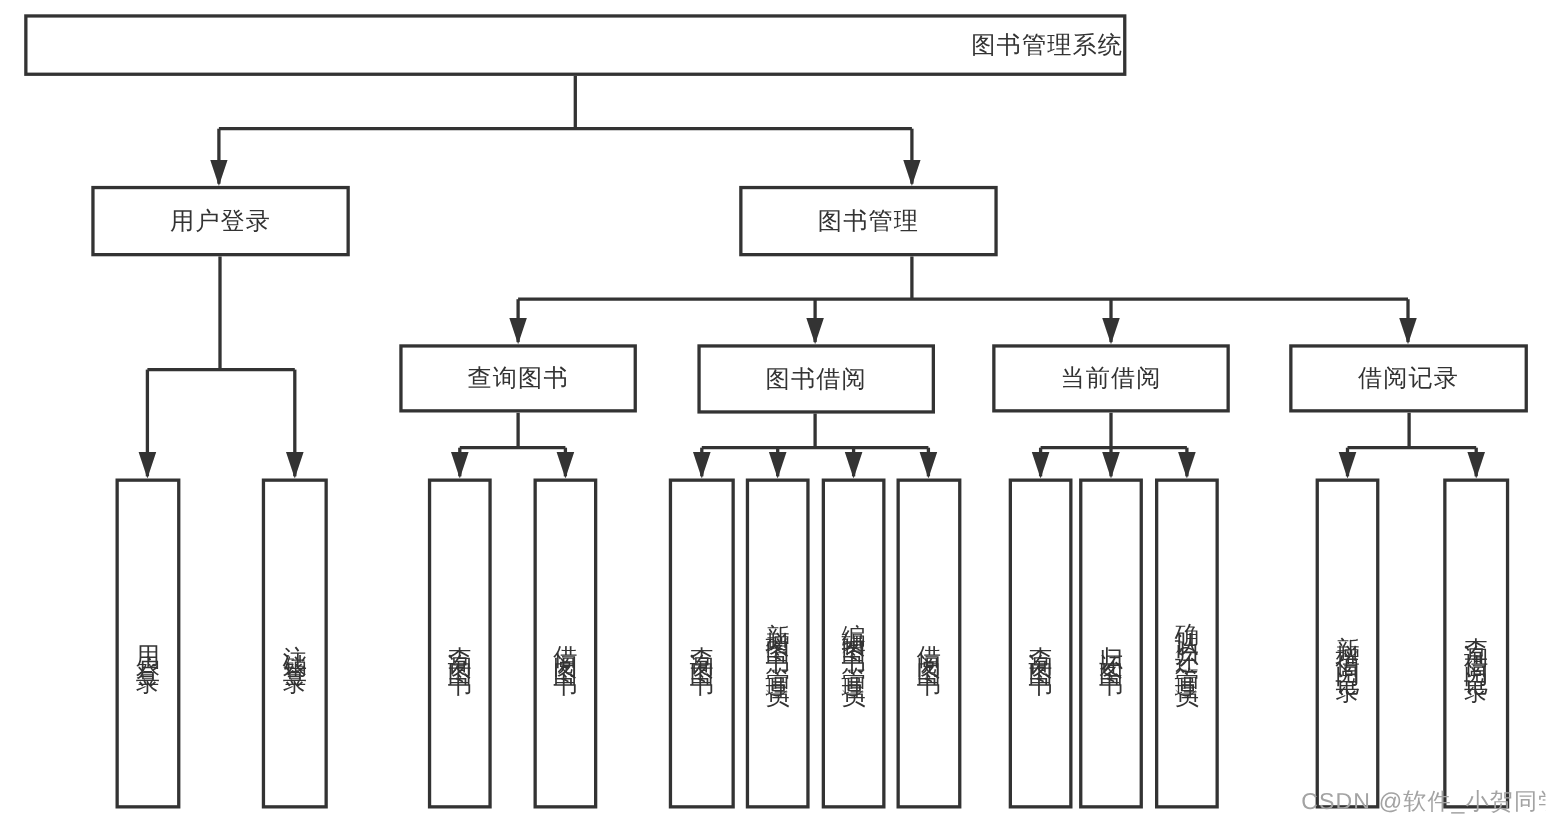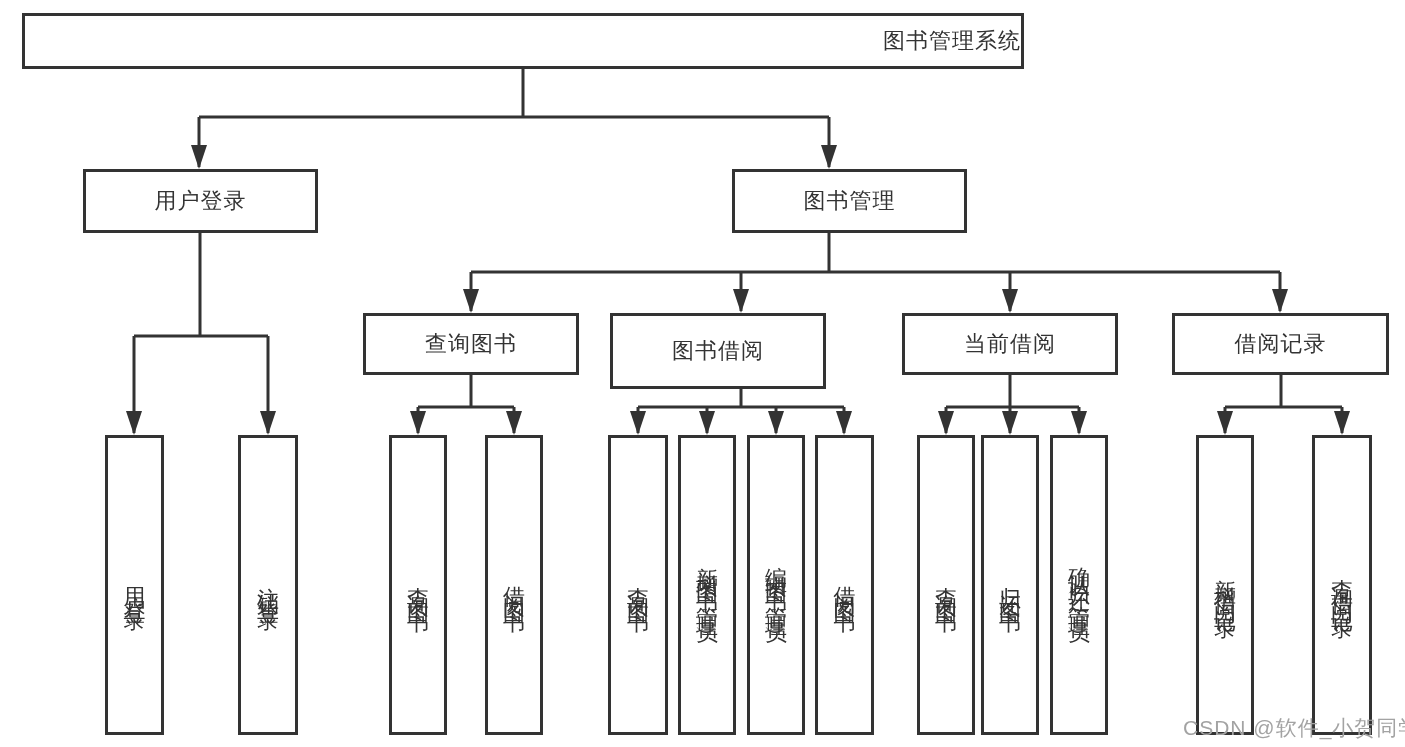--- a/index.html
+++ b/index.html
@@ -94,28 +94,28 @@
     <path d="M1342,407 V433" marker-end="url(#arrowhead)"></path>
   </svg>
 
   <div class="node" style="left:22px;top:13px;width:1002px;height:56px;justify-content:flex-end;">
     <span>图书管理系统</span>
   </div>
 
   <div class="node" style="left:83px;top:169px;width:235px;height:64px;">
     <span>用户登录</span>
   </div>
-  <div class="node" style="left:732px;top:169px;width:235px;height:64px;text-align:right;">
+  <div class="node" style="left:672px;top:169px;width:235px;height:64px;text-align:right;">
     <span>图书管理</span>
   </div>
 
   <div class="node" style="left:363px;top:313px;width:216px;height:62px;">
     <span>查询图书</span>
   </div>
-  <div class="node" style="left:610px;top:313px;width:216px;height:76px;">
+  <div class="node" style="left:634px;top:313px;width:216px;height:63px;">
     <span>图书借阅</span>
   </div>
   <div class="node" style="left:902px;top:313px;width:216px;height:62px;">
     <span>当前借阅</span>
   </div>
   <div class="node" style="left:1172px;top:313px;width:217px;height:62px;">
     <span>借阅记录</span>
   </div>
 
   <div class="node leaf" style="left:105px;top:435px;width:59px;height:300px;">

